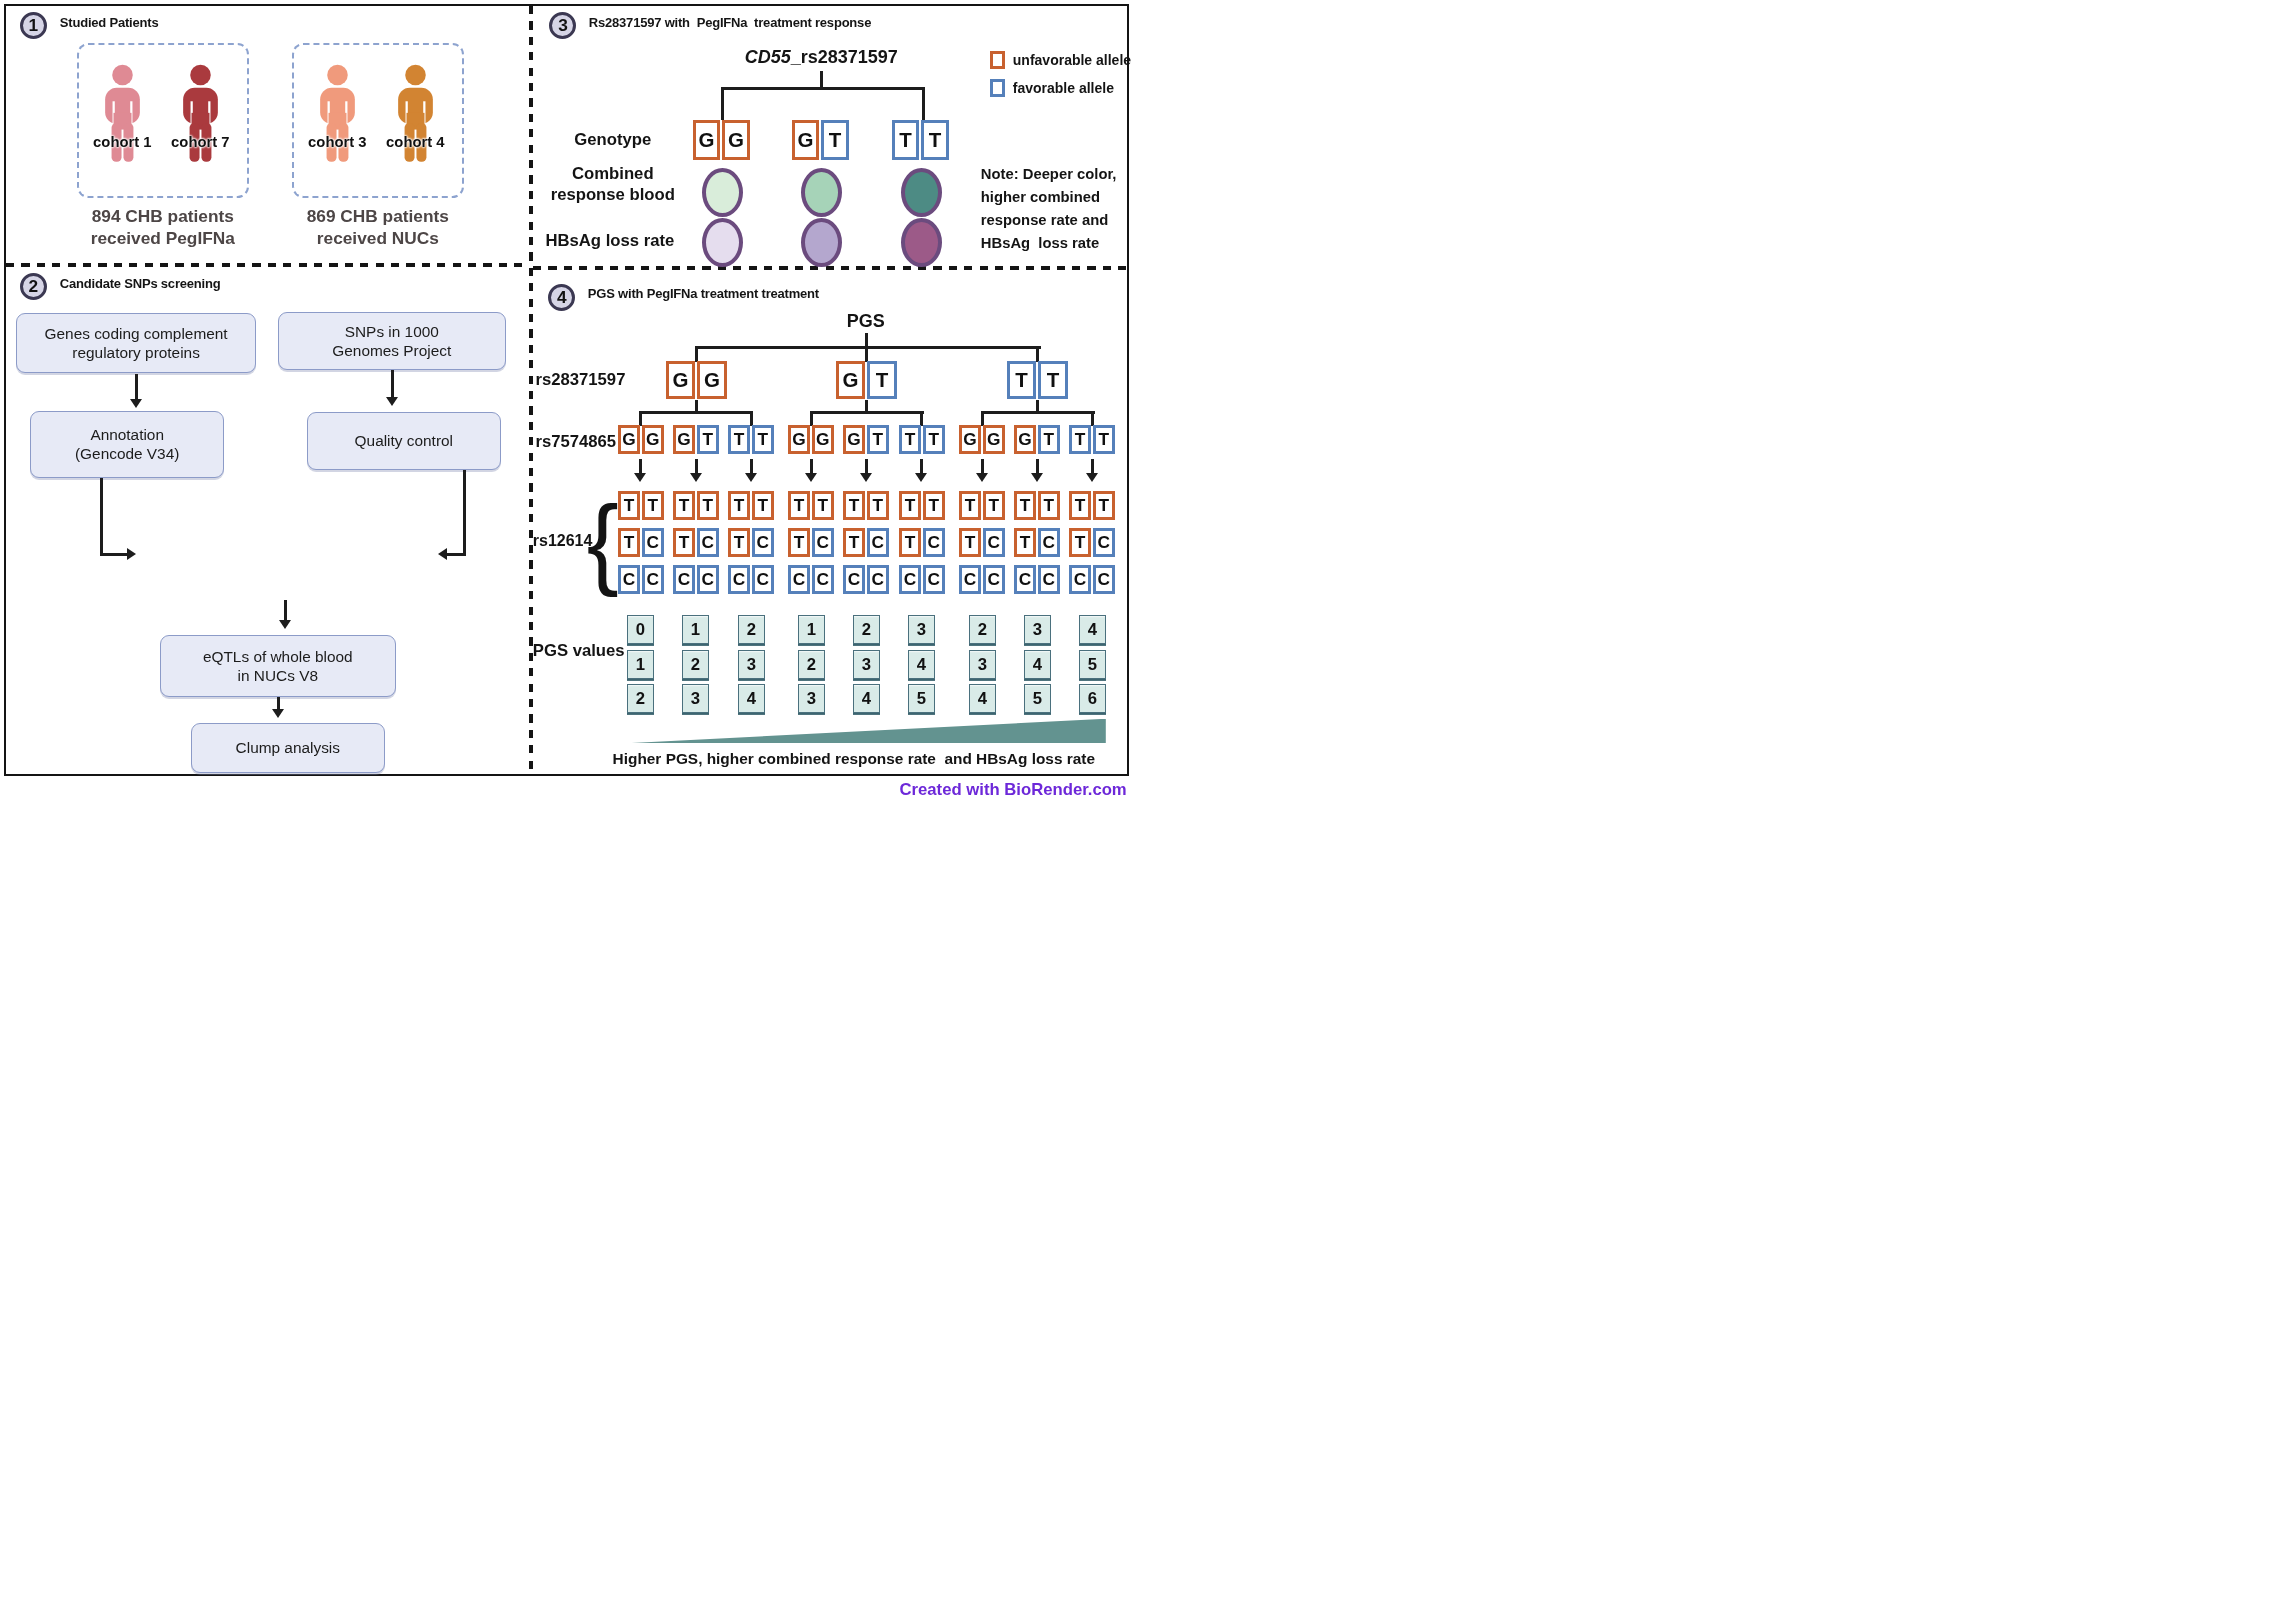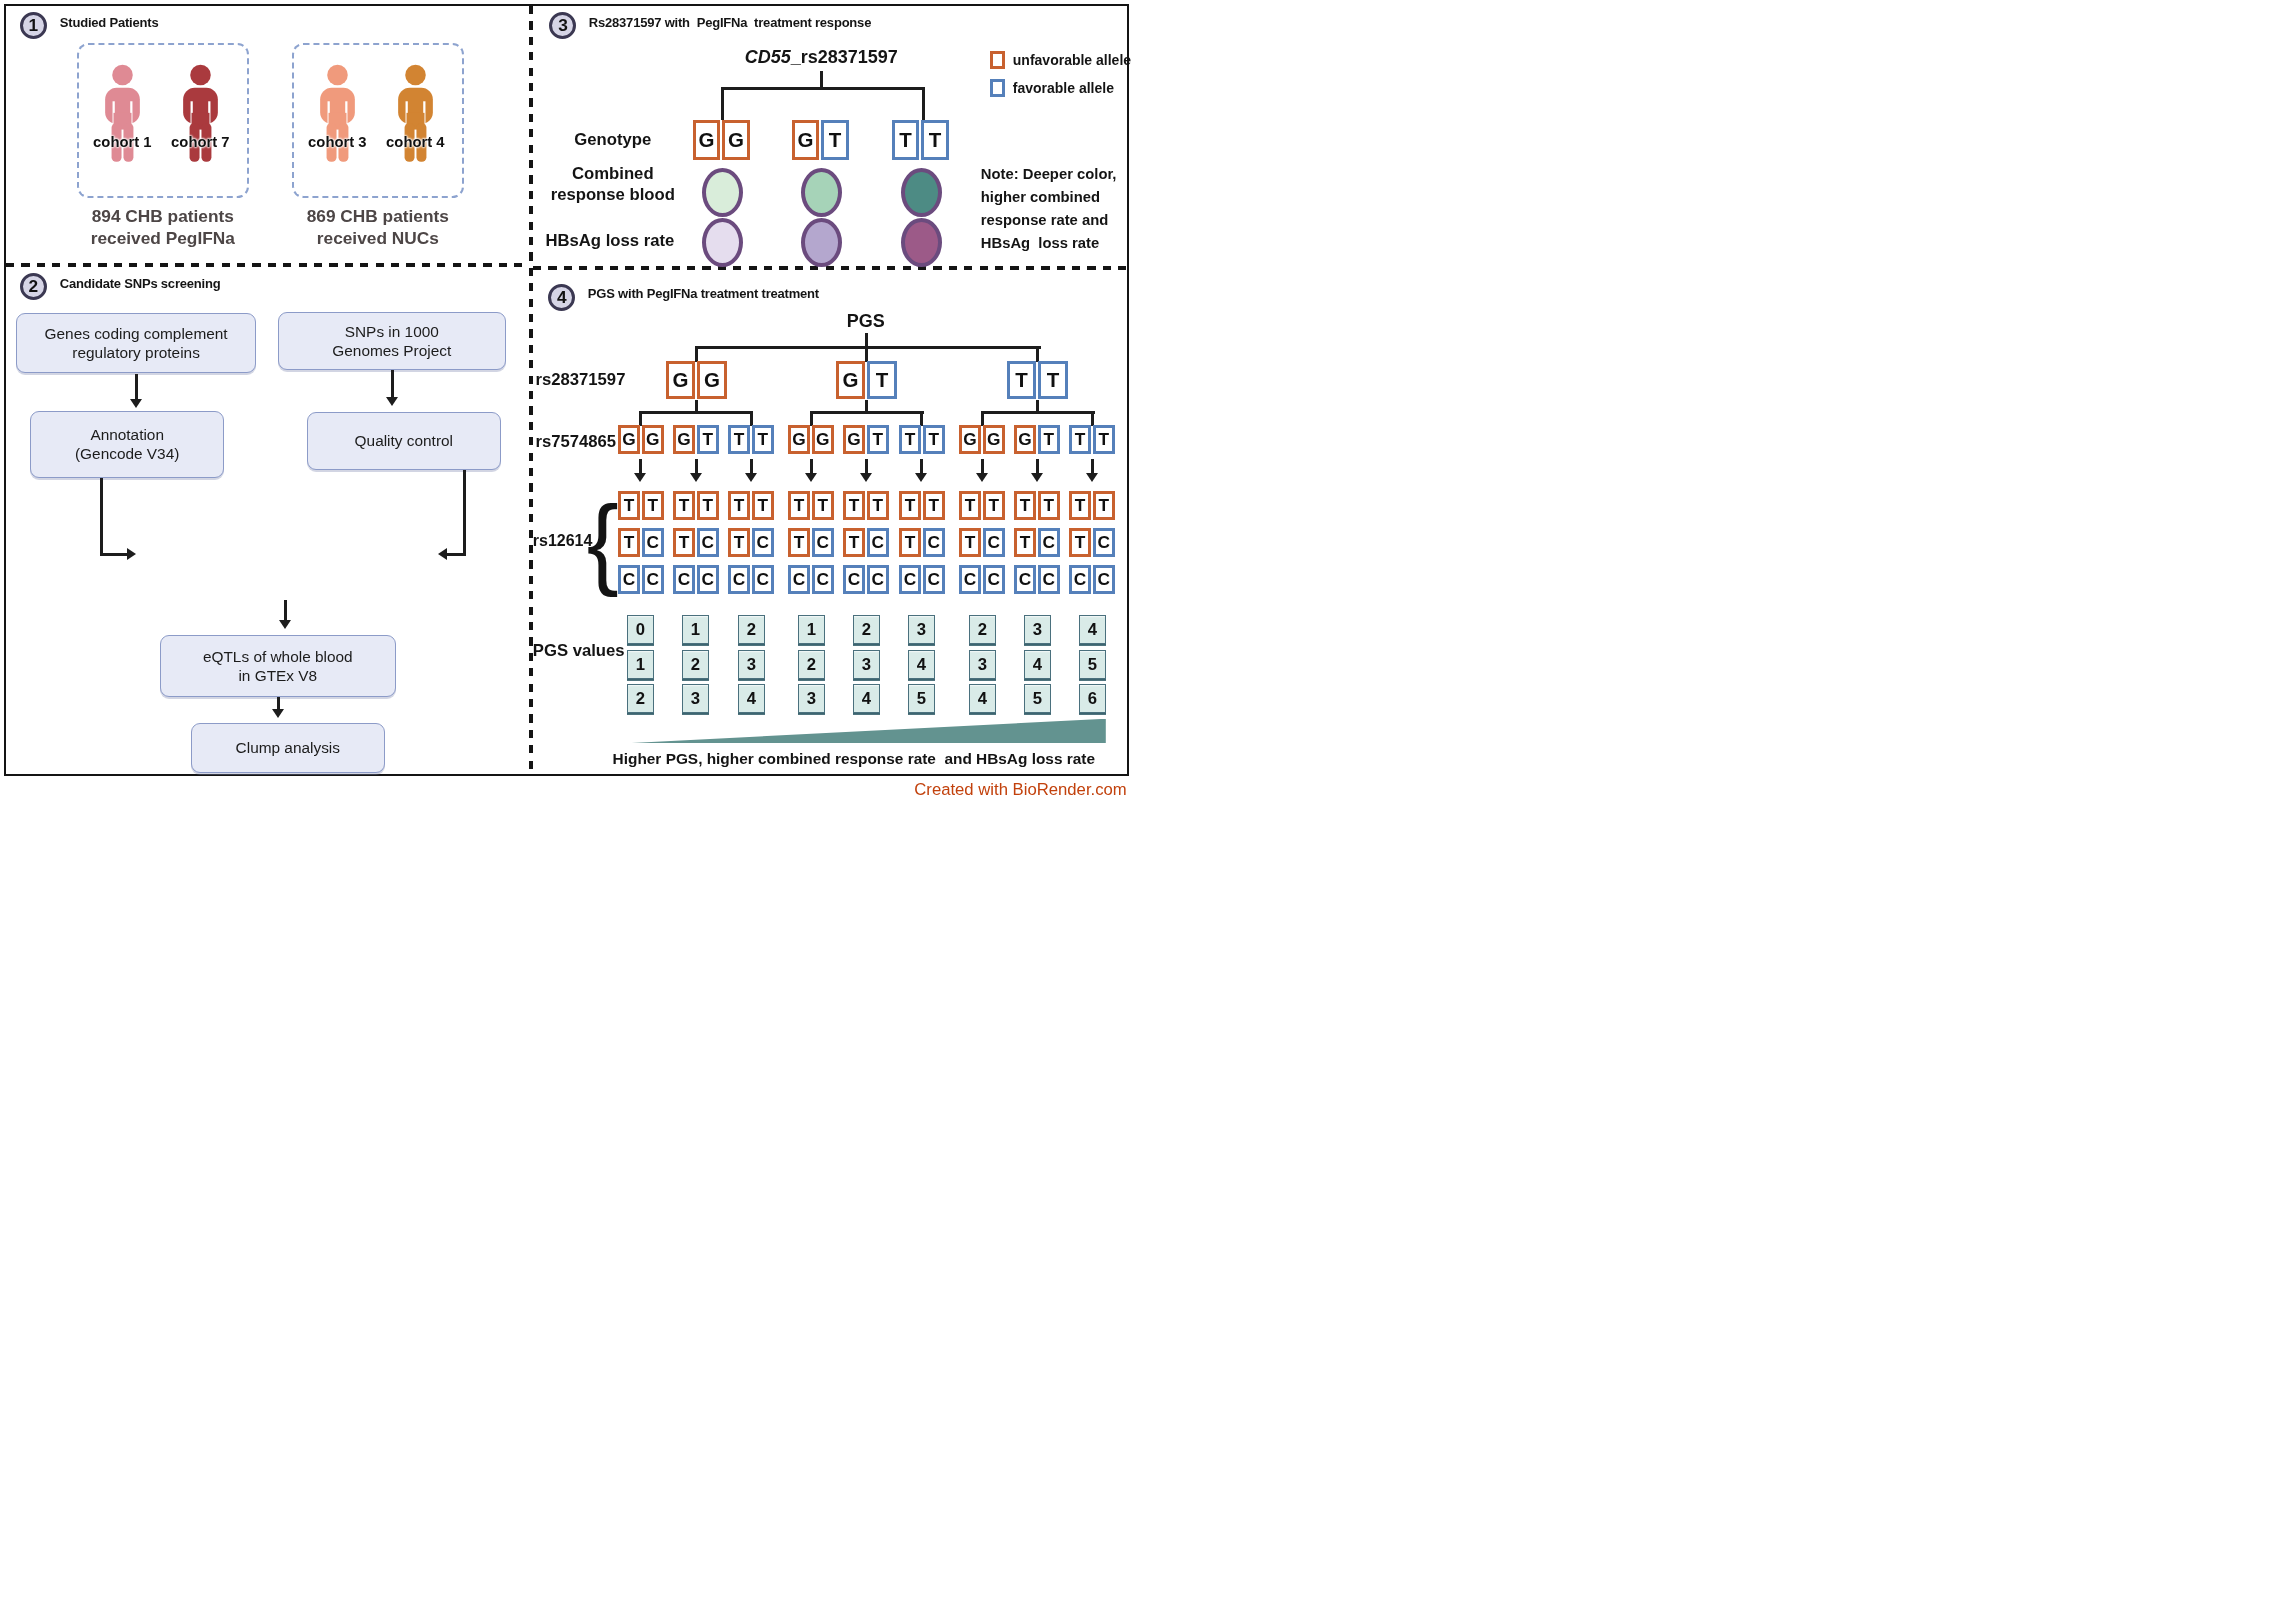--- a/index.html
+++ b/index.html
@@ -108,21 +108,21 @@
   .pgsbox{position:absolute;width:27px;height:29.5px;background:var(--pgsbg,#d9ebe8);
     border:1.9px solid var(--pgsbd,#4a707d);box-sizing:border-box;
     box-shadow:0 1.9px 0 #3c6570,inset 0 1.3px 0 rgba(255,255,255,.55);
     display:flex;align-items:center;justify-content:center;
     font-size:16.7px;font-weight:bold;color:#121212;}
   #p4-wedge{position:absolute;left:94px;top:449px;width:479px;height:24.4px;
     background:var(--wedge,#639390);clip-path:polygon(0 100%,100% 0,100% 100%);}
   #p4-caption{position:absolute;left:71px;top:480px;width:500px;text-align:center;
     font-size:15.4px;font-weight:bold;color:#141414;white-space:pre-wrap;}
 
-  .footer{position:absolute;right:10.3px;top:780px;font-size:16.7px;font-weight:normal;color:#c2410c;padding-left:28px;}
+  .footer{position:absolute;right:10.3px;top:780px;font-size:16.7px;font-weight:bold;color:#6d28d9;padding-left:28px;}
 </style>
 </head>
 <body>
 
 <div class="stage">
   <div class="frame">
     <div class="divider-v"></div>
     <div class="divider-h" id="div-h-left"></div>
     <div class="divider-h" id="div-h-right"></div>
 
@@ -179,21 +179,21 @@
       <div class="badge" style="left:14px;top:7.7px;">2</div>
       <div class="ptitle" style="left:54px;top:10.3px;">Candidate SNPs screening</div>
       <div class="fbox" id="box-genes">Genes coding complement
 regulatory proteins</div>
       <div class="fbox" id="box-snps">SNPs in 1000
 Genomes Project</div>
       <div class="fbox" id="box-annotation">Annotation
 (Gencode V34)</div>
       <div class="fbox" id="box-qc">Quality control</div>
       <div class="fbox" id="box-eqtl">eQTLs of whole blood
-in GTEx V8</div>
+in NUCs V8</div>
       <div class="fbox" id="box-clump">Clump analysis</div>
     <div class="seg" style="left: 129px; top: 108px; width: 3.2px; height: 27px;"></div>
         <div class="head-d" style="left: 124px; top: 133px;"></div>
         <div class="seg" style="left: 385px; top: 104px; width: 3.2px; height: 28px;"></div>
         <div class="head-d" style="left: 380px; top: 131px;"></div>
         <div class="seg" style="left: 94px; top: 212px; width: 3.2px; height: 78px;"></div>
         <div class="seg" style="left: 94px; top: 287px; width: 27.6px; height: 3.2px;"></div>
         <div class="head-r" style="left: 121px; top: 282px;"></div>
         <div class="seg" style="left: 457px; top: 204px; width: 3.2px; height: 86px;"></div>
         <div class="seg" style="left: 441px; top: 287px; width: 16.7px; height: 3.2px;"></div>

